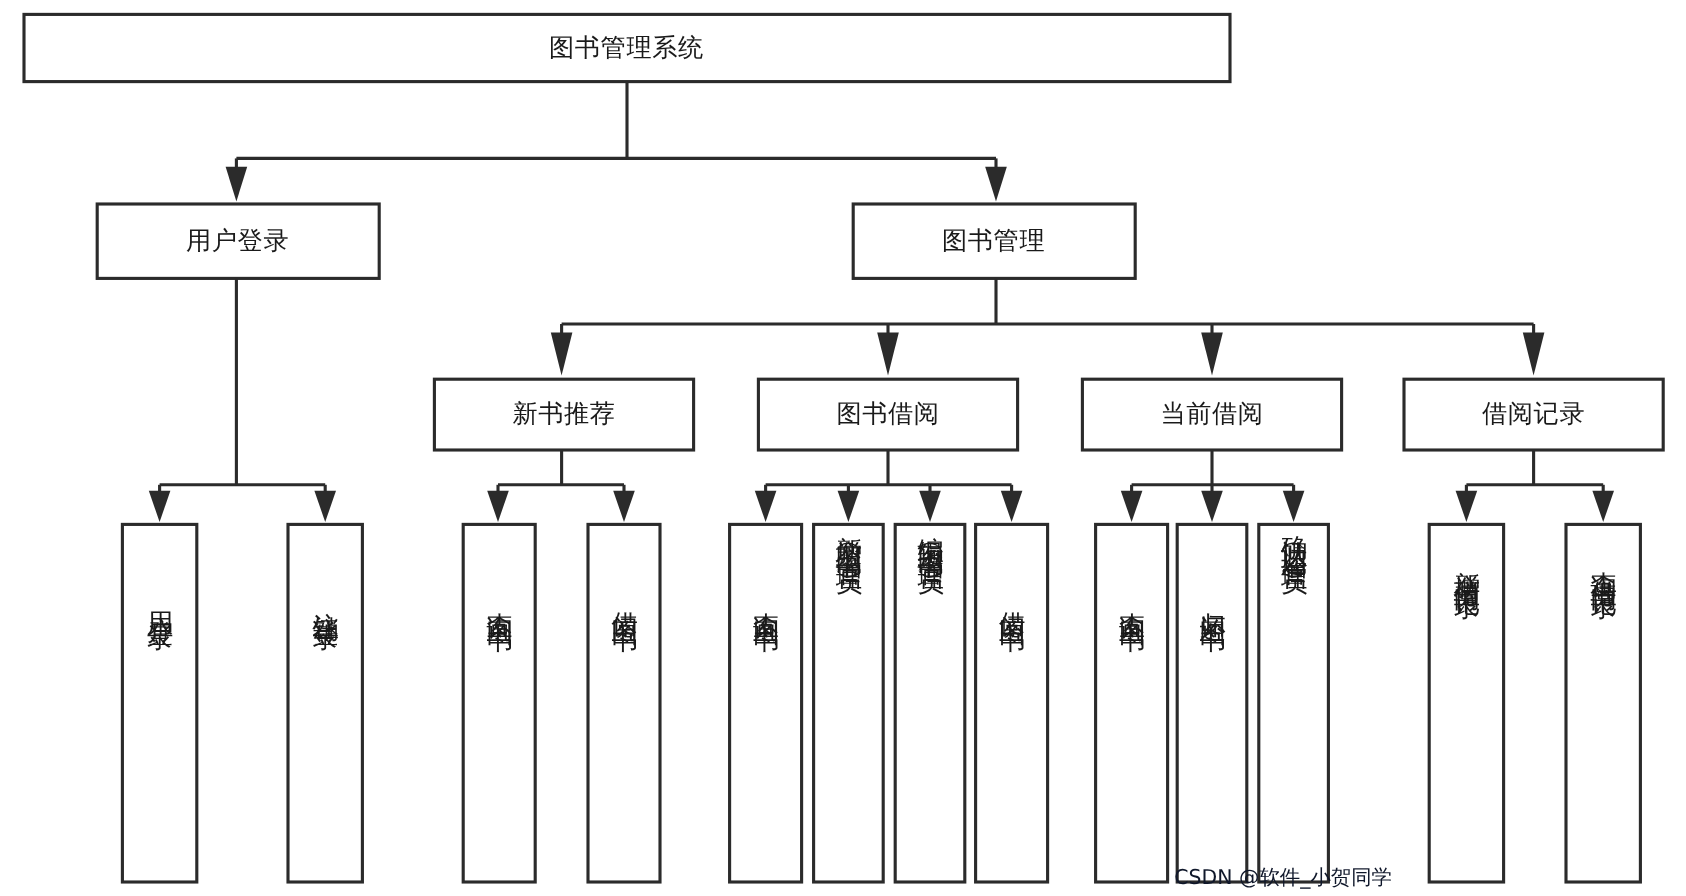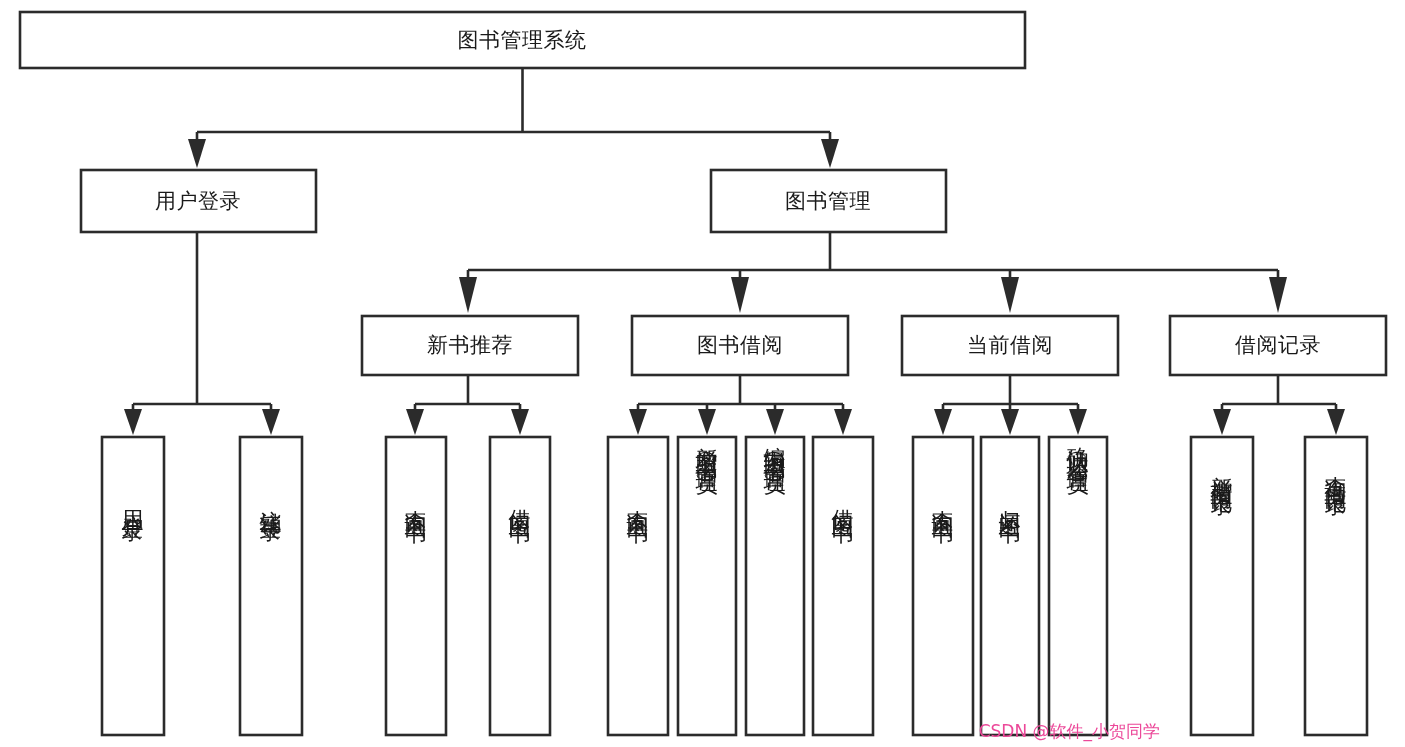--- a/index.html
+++ b/index.html
@@ -58,21 +58,21 @@
     text-orientation: upright;
     text-anchor: middle;
     letter-spacing: 4px;
   }
   .watermark {
     position: absolute;
     right: 8px;
     bottom: 4px;
     font-family: "DejaVu Sans", "Liberation Sans", sans-serif;
     font-size: 17px;
-    color: #ec4899;
+    color: #0f172a;
     white-space: nowrap;
     user-select: none;
   }
 </style>
 </head>
 <body>
 
 <div id="diagram-root">
 
   <svg class="flow" viewBox="0 0 1405 747">

